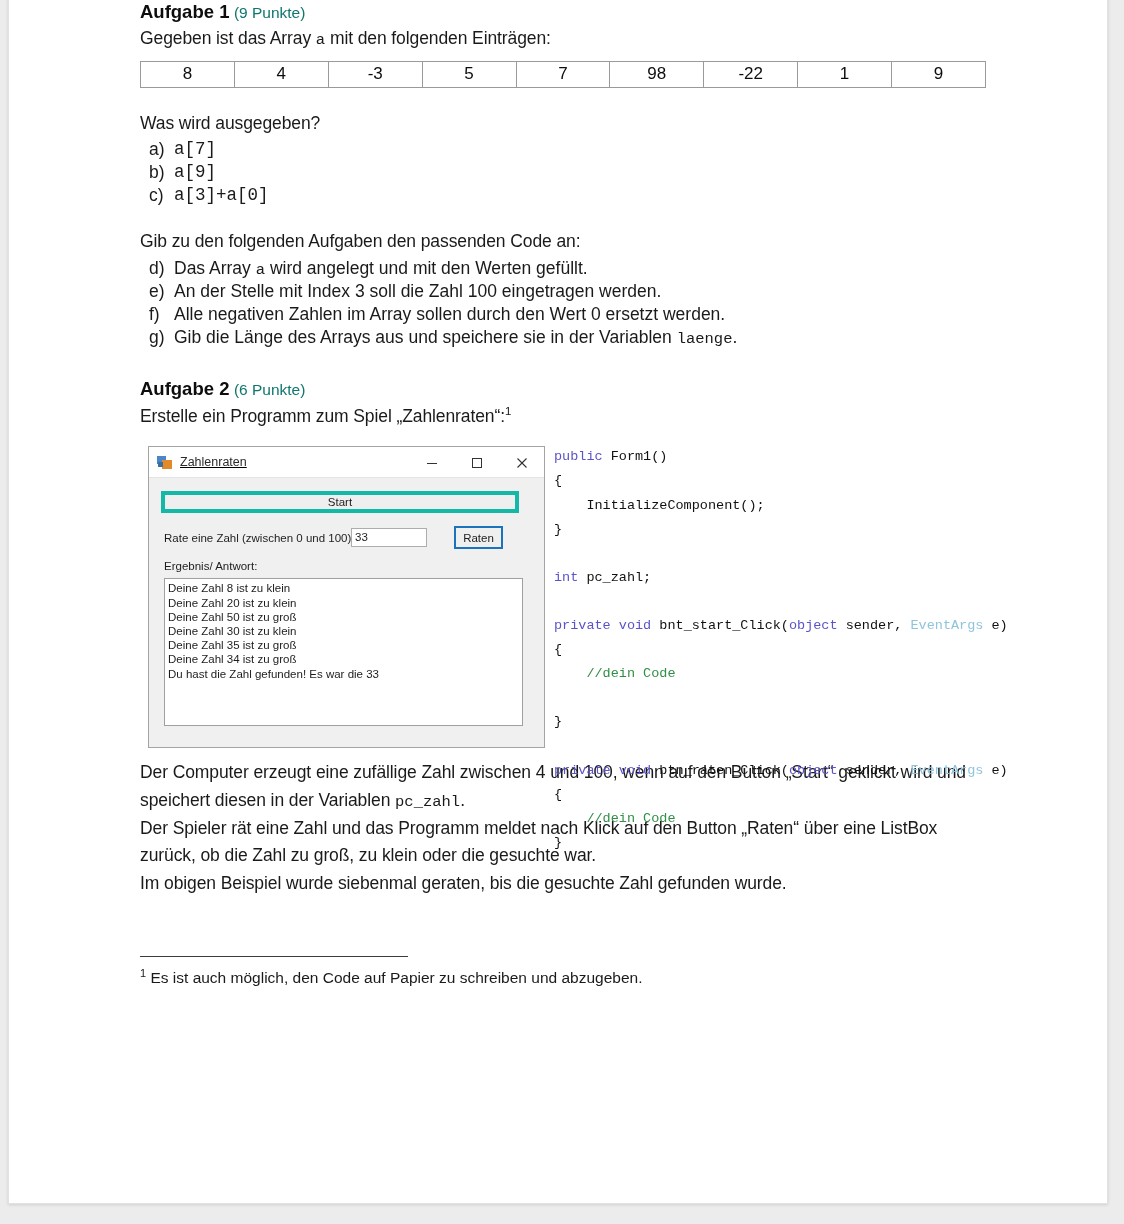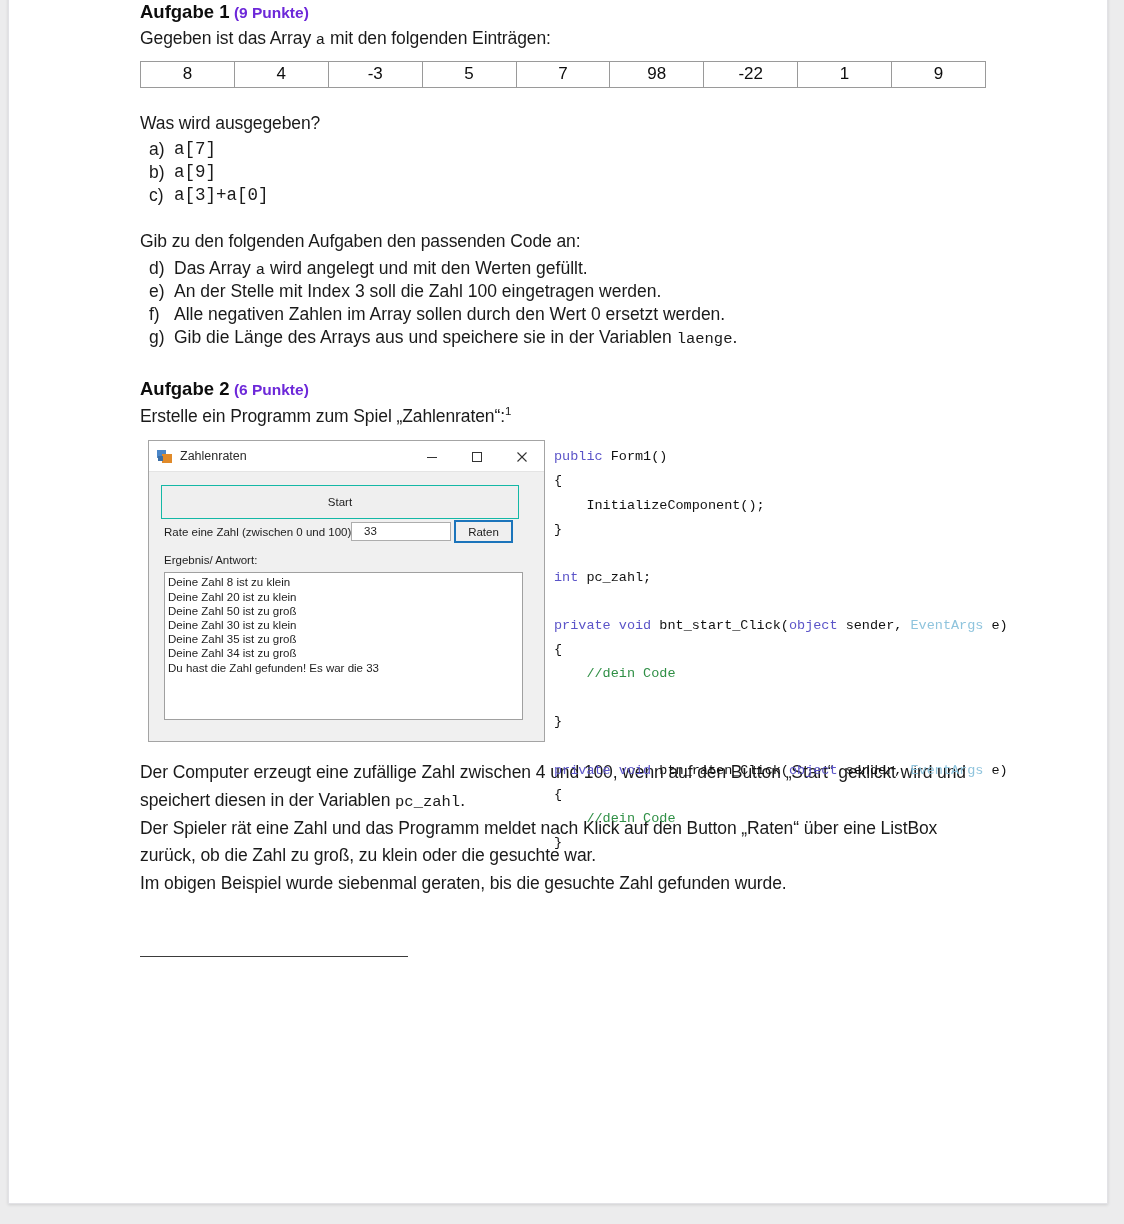--- a/index.html
+++ b/index.html
@@ -45,22 +45,22 @@
     letter-spacing: 0px;
   }
   .h-task {
     font-size: 18.5px;
     font-weight: bold;
     color: #0d0d0d;
     display: inline;
   }
   .h-points {
     font-size: 15.5px;
-    font-weight: bold;
-    color: #6d28d9;
+    font-weight: normal;
+    color: #0f766e;
     display: inline;
   }
   .heading-row { margin: 0 0 2px 0; }
 
   
   .array-table {
     border-collapse: collapse;
     width: 846px;
     margin-top: 8px;
     table-layout: fixed;
@@ -98,26 +98,27 @@
   .shot-row {
     position: relative;
     height: 308px;
     margin-top: 7px;
   }
 
   
   .winform {
     position: absolute;
     left: 8px;
-    top: 3px;
+    top: 9px;
     width: 397px;
     height: 302px;
     background: #701a75;
     border: 1px solid #a4a4a4;
     box-sizing: border-box;
+    text-decoration: underline;
   }
   .wf-titlebar {
     height: 31px;
     background: #ffffff;
     border-bottom: 1px solid #e4e4e4;
     display: flex;
     align-items: center;
     box-sizing: border-box;
   }
   .wf-icon {
@@ -154,56 +155,56 @@
   .wf-body {
     position: relative;
     height: calc(100% - 31px);
     background: #f0f0f0;
   }
   .wf-startbtn {
     position: absolute;
     left: 12px;
     top: 13px;
     width: 358px;
-    height: 34px;
+    height: 22px;
     background: #efefef;
-    border: 1px solid #14b8a6;
+    border: 4px solid #14b8a6;
     box-sizing: border-box;
     font-size: 11.5px;
     color: #1d1d1d;
     display: flex;
     align-items: center;
     justify-content: center;
   }
   .wf-label-rate {
     position: absolute;
     left: 15px;
     top: 54px;
     font-size: 11.5px;
     color: #1d1d1d;
   }
   .wf-input {
     position: absolute;
     left: 202px;
     top: 50px;
-    width: 100px;
+    width: 76px;
     height: 19px;
     background: #ffffff;
     border: 1px solid #adadad;
     box-sizing: border-box;
     font-size: 11.5px;
     color: #1d1d1d;
-    padding-left: 12px;
+    padding-left: 3px;
     line-height: 17px;
   }
   .wf-ratenbtn {
     position: absolute;
     left: 305px;
     top: 48px;
-    width: 59px;
+    width: 49px;
     height: 23px;
     background: #efefef;
     border: 2px solid #1b74bb;
     box-sizing: border-box;
     font-size: 11.5px;
     color: #1d1d1d;
     display: flex;
     align-items: center;
     justify-content: center;
   }
@@ -395,15 +396,18 @@
 
     <div class="spacer-md"></div>
 
     <div class="doc-text">
       <span>Der Computer erzeugt eine zufällige Zahl zwischen 4 und 100, wenn auf den Button „Start“ geklickt wird und speichert diesen in der Variablen </span><span class="mono">pc_zahl</span><span>.</span>
     </div>
     <div class="doc-text">Der Spieler rät eine Zahl und das Programm meldet nach Klick auf den Button „Raten“ über eine ListBox zurück, ob die Zahl zu groß, zu klein oder die gesuchte war.</div>
     <div class="doc-text">Im obigen Beispiel wurde siebenmal geraten, bis die gesuchte Zahl gefunden wurde.</div>
 
     <div class="fn-rule"></div>
+    <div class="fn-text">
+      <span class="fn-sup">1</span><span> Es ist auch möglich, den Code auf Papier zu schreiben und abzugeben.</span>
+    </div>
 
   </div>
 </div>
 
 </body></html>

